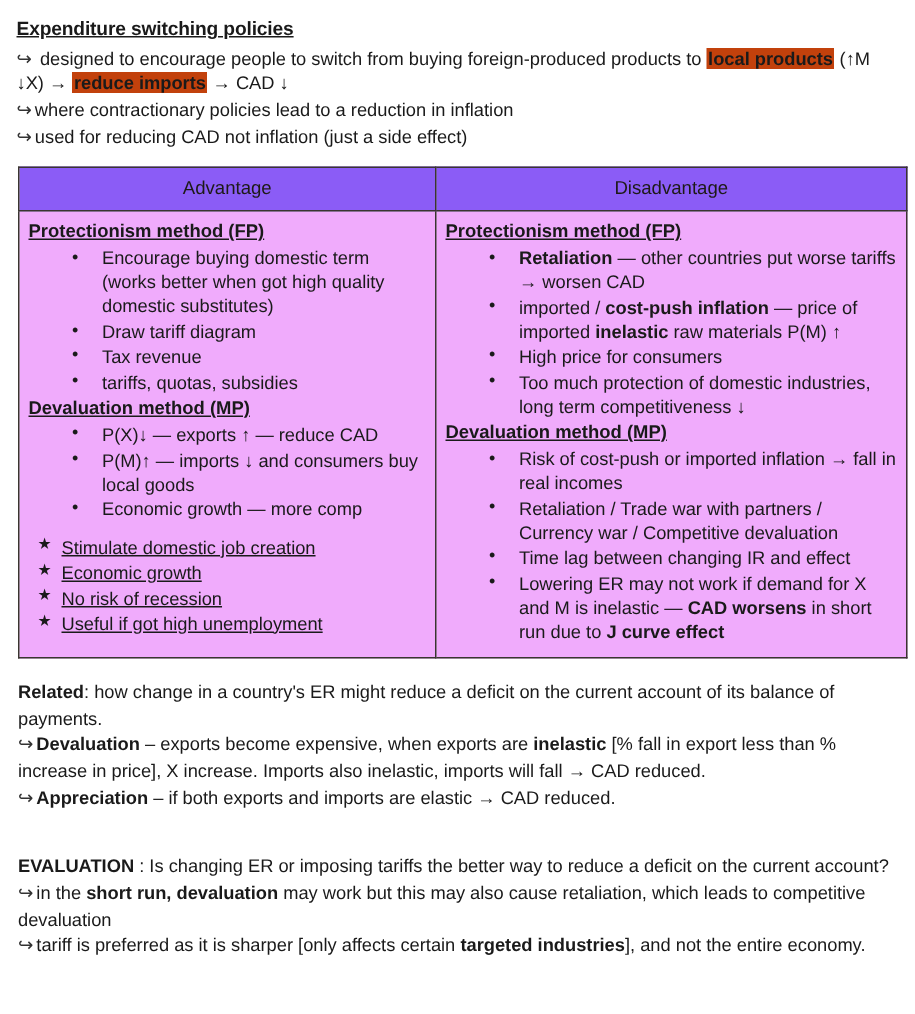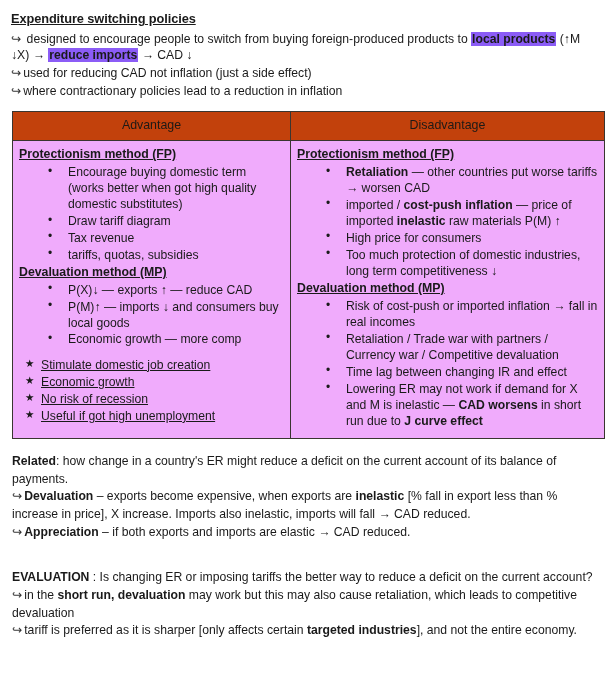--- a/index.html
+++ b/index.html
@@ -31,37 +31,37 @@
     text-decoration: underline;
     margin: 2px 0 3px 2px;
     letter-spacing: -0.1px;
   }
   .lead-line {
     margin: 0 0 1px 2px;
     font-size: 12.2px;
   }
   .arrow { color: #333; padding-right: 2px; }
   .hl {
-    background: #8b5cf6;
+    background: #c2410c;
     padding: 0 1px;
   }
   b, .b { font-weight: bold; }
 
   
   .tbl {
     margin: 11px 0 0 3px;
     width: 592px;
     border-collapse: collapse;
     border: 1px solid #3a3530;
     table-layout: fixed;
   }
   .tbl col.c1 { width: 278px; }
   .tbl col.c2 { width: 314px; }
   .tbl th {
-    background: #c2410c;
+    background: #8b5cf6;
     border: 1px solid #3a3530;
     font-weight: normal;
     font-size: 12.4px;
     padding: 5px 0 6px 0;
     text-align: center;
     color: #1d1a16;
   }
   .tbl td {
     border: 1px solid #3a3530;
     vertical-align: top;
@@ -132,25 +132,25 @@
 <div class="page">
 
   <div class="doc-title">Expenditure switching policies</div>
 
   <div class="lead-line">
     <span class="arrow">↪</span>
     <span>designed to encourage people to switch from buying foreign-produced products to </span><span class="hl b">local products</span><span> (↑M ↓X) → </span><span class="hl b">reduce imports</span><span> → CAD ↓</span>
   </div>
 
   <div class="lead-line">
+    <span class="arrow">↪</span><span>where contractionary policies lead to a reduction in inflation</span>
+  </div>
+
+  <div class="lead-line">
     <span class="arrow">↪</span><span>used for reducing CAD not inflation (just a side effect)</span>
-  </div>
-
-  <div class="lead-line">
-    <span class="arrow">↪</span><span>where contractionary policies lead to a reduction in inflation</span>
   </div>
 
   <table class="tbl">
     <colgroup>
         <col class="c1">
         <col class="c2">
       </colgroup>
     <thead>
       <tr>
         <th>Advantage</th>

